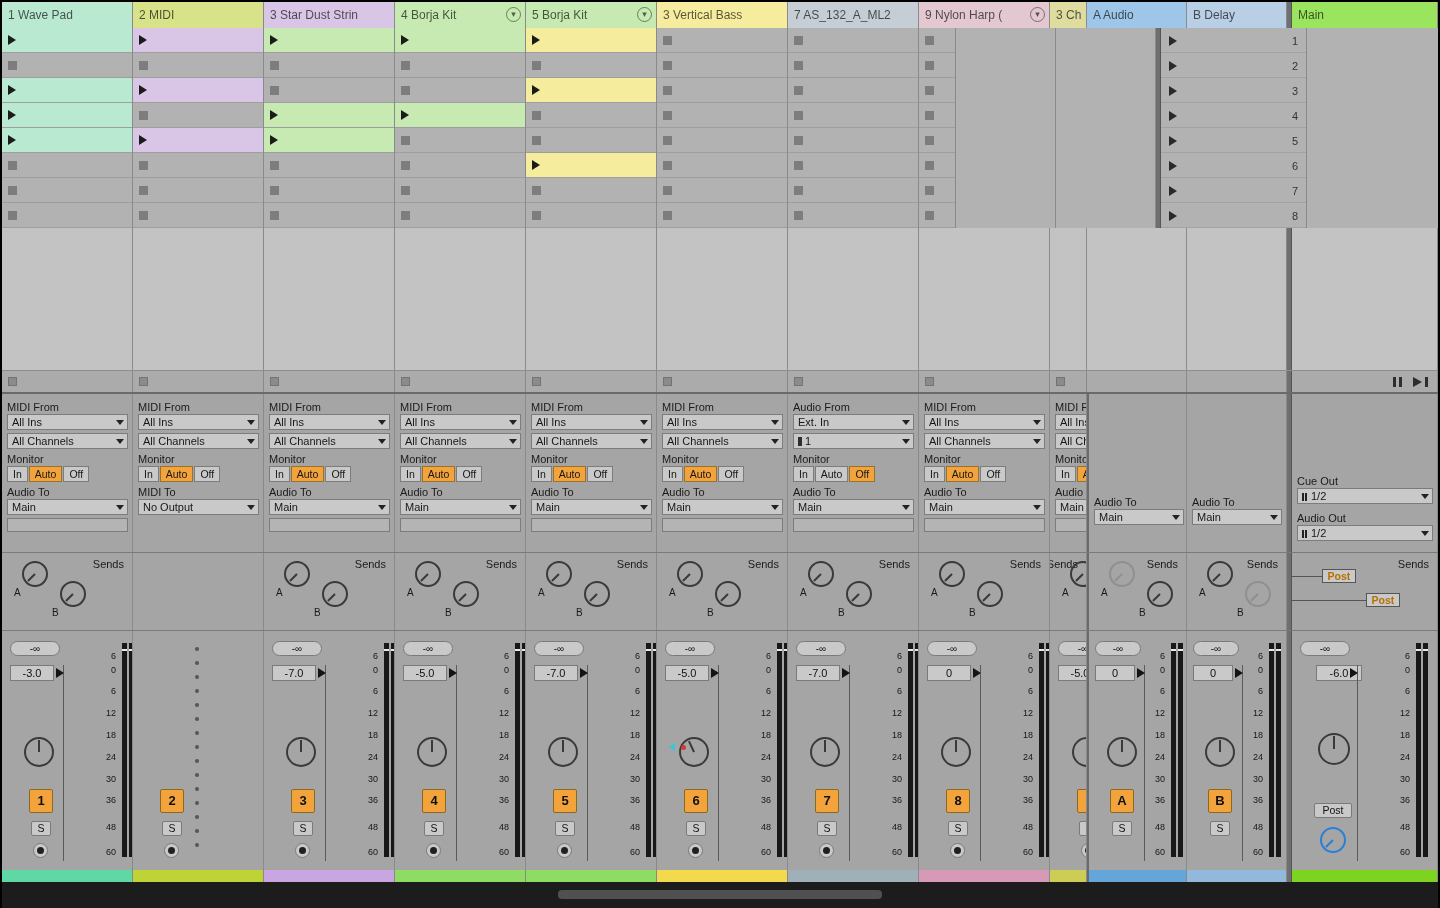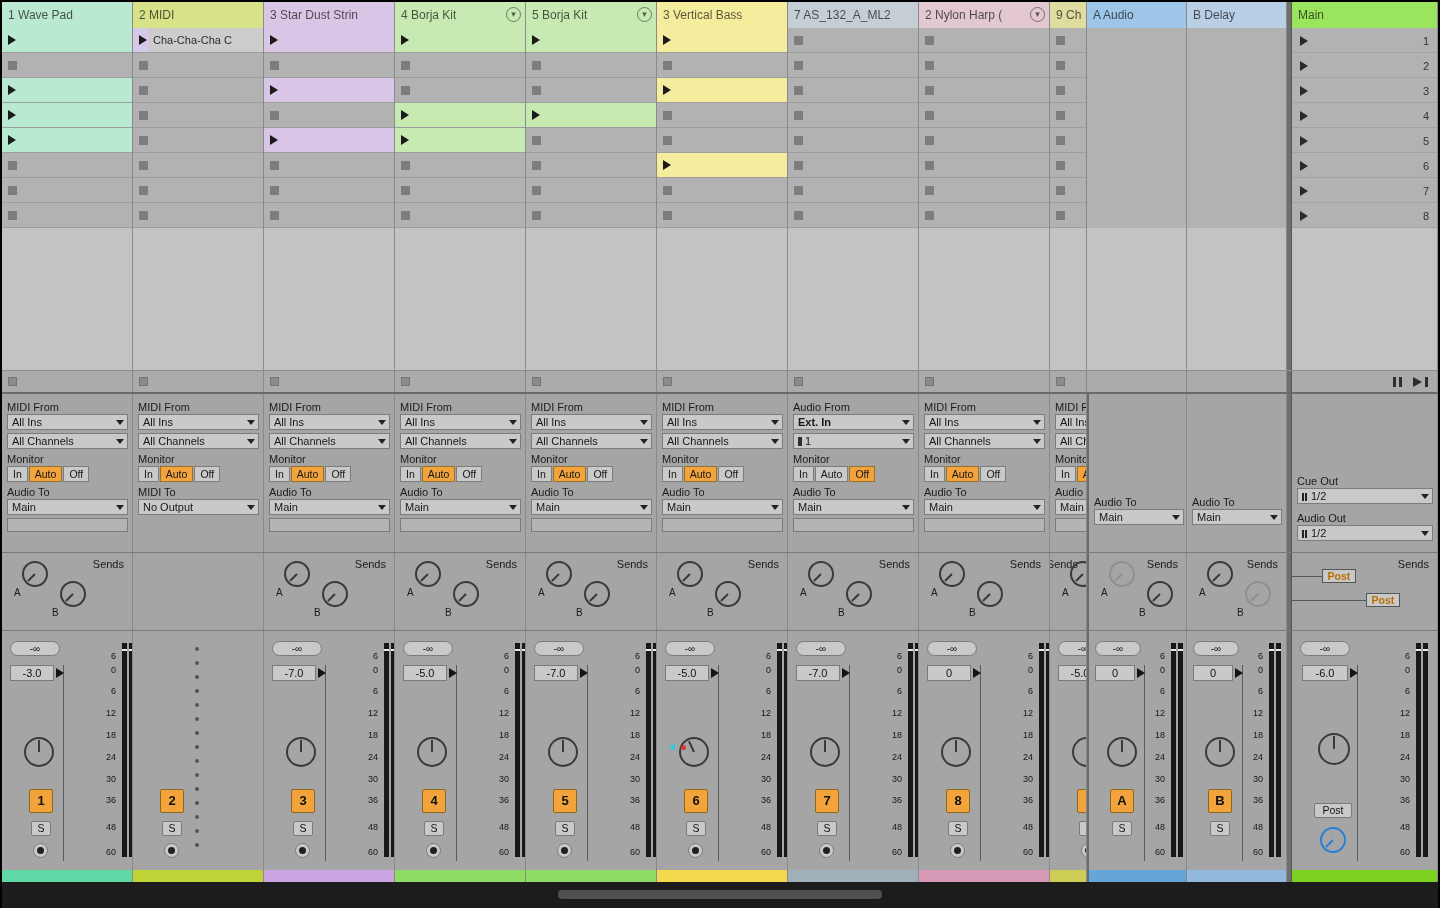--- a/index.html
+++ b/index.html
@@ -115,22 +115,22 @@
 
 <div id="app">
   <div id="headers" class="row">
       <div class="cell hcell" style="width: 131px; background: rgb(185, 233, 209);"><div class="htitle">1 Wave Pad</div></div>
       <div class="cell hcell" style="width: 131px; background: rgb(216, 226, 136);"><div class="htitle">2 MIDI</div></div>
       <div class="cell hcell" style="width: 131px; background: rgb(217, 198, 230);"><div class="htitle">3 Star Dust Strin</div></div>
       <div class="cell hcell" style="width: 131px; background: rgb(198, 234, 178);"><div class="htitle">4 Borja Kit</div><div class="hdd">▾</div></div>
       <div class="cell hcell" style="width: 131px; background: rgb(198, 234, 178);"><div class="htitle">5 Borja Kit</div><div class="hdd">▾</div></div>
       <div class="cell hcell" style="width: 131px; background: rgb(246, 236, 158);"><div class="htitle">3 Vertical Bass</div></div>
       <div class="cell hcell" style="width: 131px; background: rgb(196, 206, 212);"><div class="htitle">7 AS_132_A_ML2</div></div>
-      <div class="cell hcell" style="width: 131px; background: rgb(227, 200, 210);"><div class="htitle">2 Nylon Harp (</div><div class="hdd">▾</div></div>
-      <div class="cell hcell" style="width: 37px; background: rgb(222, 220, 158);"><div class="htitle">9 Ch</div></div>
+      <div class="cell hcell" style="width: 131px; background: rgb(227, 200, 210);"><div class="htitle">9 Nylon Harp (</div><div class="hdd">▾</div></div>
+      <div class="cell hcell" style="width: 37px; background: rgb(222, 220, 158);"><div class="htitle">3 Ch</div></div>
       <div class="cell hcell" style="width: 100px; background: rgb(157, 198, 232);"><div class="htitle">A Audio</div></div>
       <div class="cell hcell" style="width: 100px; background: rgb(185, 207, 230);"><div class="htitle">B Delay</div></div>
       <div class="spacercell" style="width: 5px;"></div>
       <div class="cell hcell" style="width: 146px; background: rgb(155, 229, 94);"><div class="htitle">Main</div></div>
     </div>
   <div id="grid" class="row">
       <div class="cell gcol" style="width: 131px;">
         <div class="slot clip" style="background: rgb(185, 233, 209);">
           <div class="ptri"></div>
         </div>
@@ -138,48 +138,20 @@
           <div class="sq"></div>
         </div>
         <div class="slot clip" style="background: rgb(185, 233, 209);">
           <div class="ptri"></div>
         </div>
         <div class="slot clip" style="background: rgb(185, 233, 209);">
           <div class="ptri"></div>
         </div>
         <div class="slot clip" style="background: rgb(185, 233, 209);">
           <div class="ptri"></div>
-        </div>
-        <div class="slot">
-          <div class="sq"></div>
-        </div>
-        <div class="slot">
-          <div class="sq"></div>
-        </div>
-        <div class="slot">
-          <div class="sq"></div>
-        </div>
-      </div>
-      <div class="cell gcol" style="width: 131px;">
-        <div class="slot clip" style="background: rgb(204, 204, 204);">
-          <div class="clipaccent" style="background: rgb(214, 200, 232);"></div>
-          <div class="ptri"></div>
-          <div class="clipname">Cha-Cha-Cha C</div>
-        </div>
-        <div class="slot">
-          <div class="sq"></div>
-        </div>
-        <div class="slot">
-          <div class="sq"></div>
-        </div>
-        <div class="slot">
-          <div class="sq"></div>
-        </div>
-        <div class="slot">
-          <div class="sq"></div>
         </div>
         <div class="slot">
           <div class="sq"></div>
         </div>
         <div class="slot">
           <div class="sq"></div>
         </div>
         <div class="slot">
           <div class="sq"></div>
         </div>
@@ -544,21 +516,21 @@
           <div class="segbtn">In</div>
           <div class="segbtn on">Auto</div>
           <div class="segbtn">Off</div>
         </div>
         <div class="rlabel">Audio To</div>
         <div class="sel" style="width: 121px;"><span>Main</span><div class="arr"></div></div>
         <div class="sel empty" style="width: 121px;"></div>
       </div>
       <div class="cell rcell" style="width: 131px;">
         <div class="rlabel">Audio From</div>
-        <div class="sel" style="width: 121px; font-weight: bold;"><span>Ext. In</span><div class="arr"></div></div>
+        <div class="sel" style="width: 121px;"><span>Ext. In</span><div class="arr"></div></div>
         <div class="sel" style="width: 121px;"><div class="chanicon"></div><span>1</span><div class="arr"></div></div>
         <div class="rlabel">Monitor</div>
         <div class="seg">
           <div class="segbtn">In</div>
           <div class="segbtn">Auto</div>
           <div class="segbtn on">Off</div>
         </div>
         <div class="rlabel">Audio To</div>
         <div class="sel" style="width: 121px;"><span>Main</span><div class="arr"></div></div>
         <div class="sel empty" style="width: 121px;"></div>
@@ -1023,21 +995,21 @@
           <div class="mbar" style="left: 7px;">
             <div class="mtick"></div>
           </div>
         </div>
         <div class="numbox" style="left: 21px; top: 158px;">B</div>
         <div class="sbox" style="left: 23px; top: 190px;">S</div>
       </div>
       <div class="spacercell" style="width: 5px;"></div>
       <div class="cell fadecell" style="width: 146px;">
         <div class="pill" style="left: 8px; top: 10px; width: 50px;">-∞</div>
-        <div class="vval" style="left: 10px; top: 34px; width: 46px;">-6.0</div>
+        <div class="vval" style="left: 24px; top: 34px; width: 46px;">-6.0</div>
         <div class="fline" style="left: 65px;"></div>
         <div class="fhandle" style="left: 58px; top: 37px;"></div>
         <div class="knob" style="left: 26px; top: 102px; width: 32px; height: 32px;">
           <div class="ind" style="transform: rotate(180deg);"></div>
         </div>
         <div class="scalenum" style="left: 94px; width: 24px; top: 20px;">6</div>
         <div class="scalenum" style="left: 94px; width: 24px; top: 34px;">0</div>
         <div class="scalenum" style="left: 94px; width: 24px; top: 55px;">6</div>
         <div class="scalenum" style="left: 94px; width: 24px; top: 77px;">12</div>
         <div class="scalenum" style="left: 94px; width: 24px; top: 99px;">18</div>

